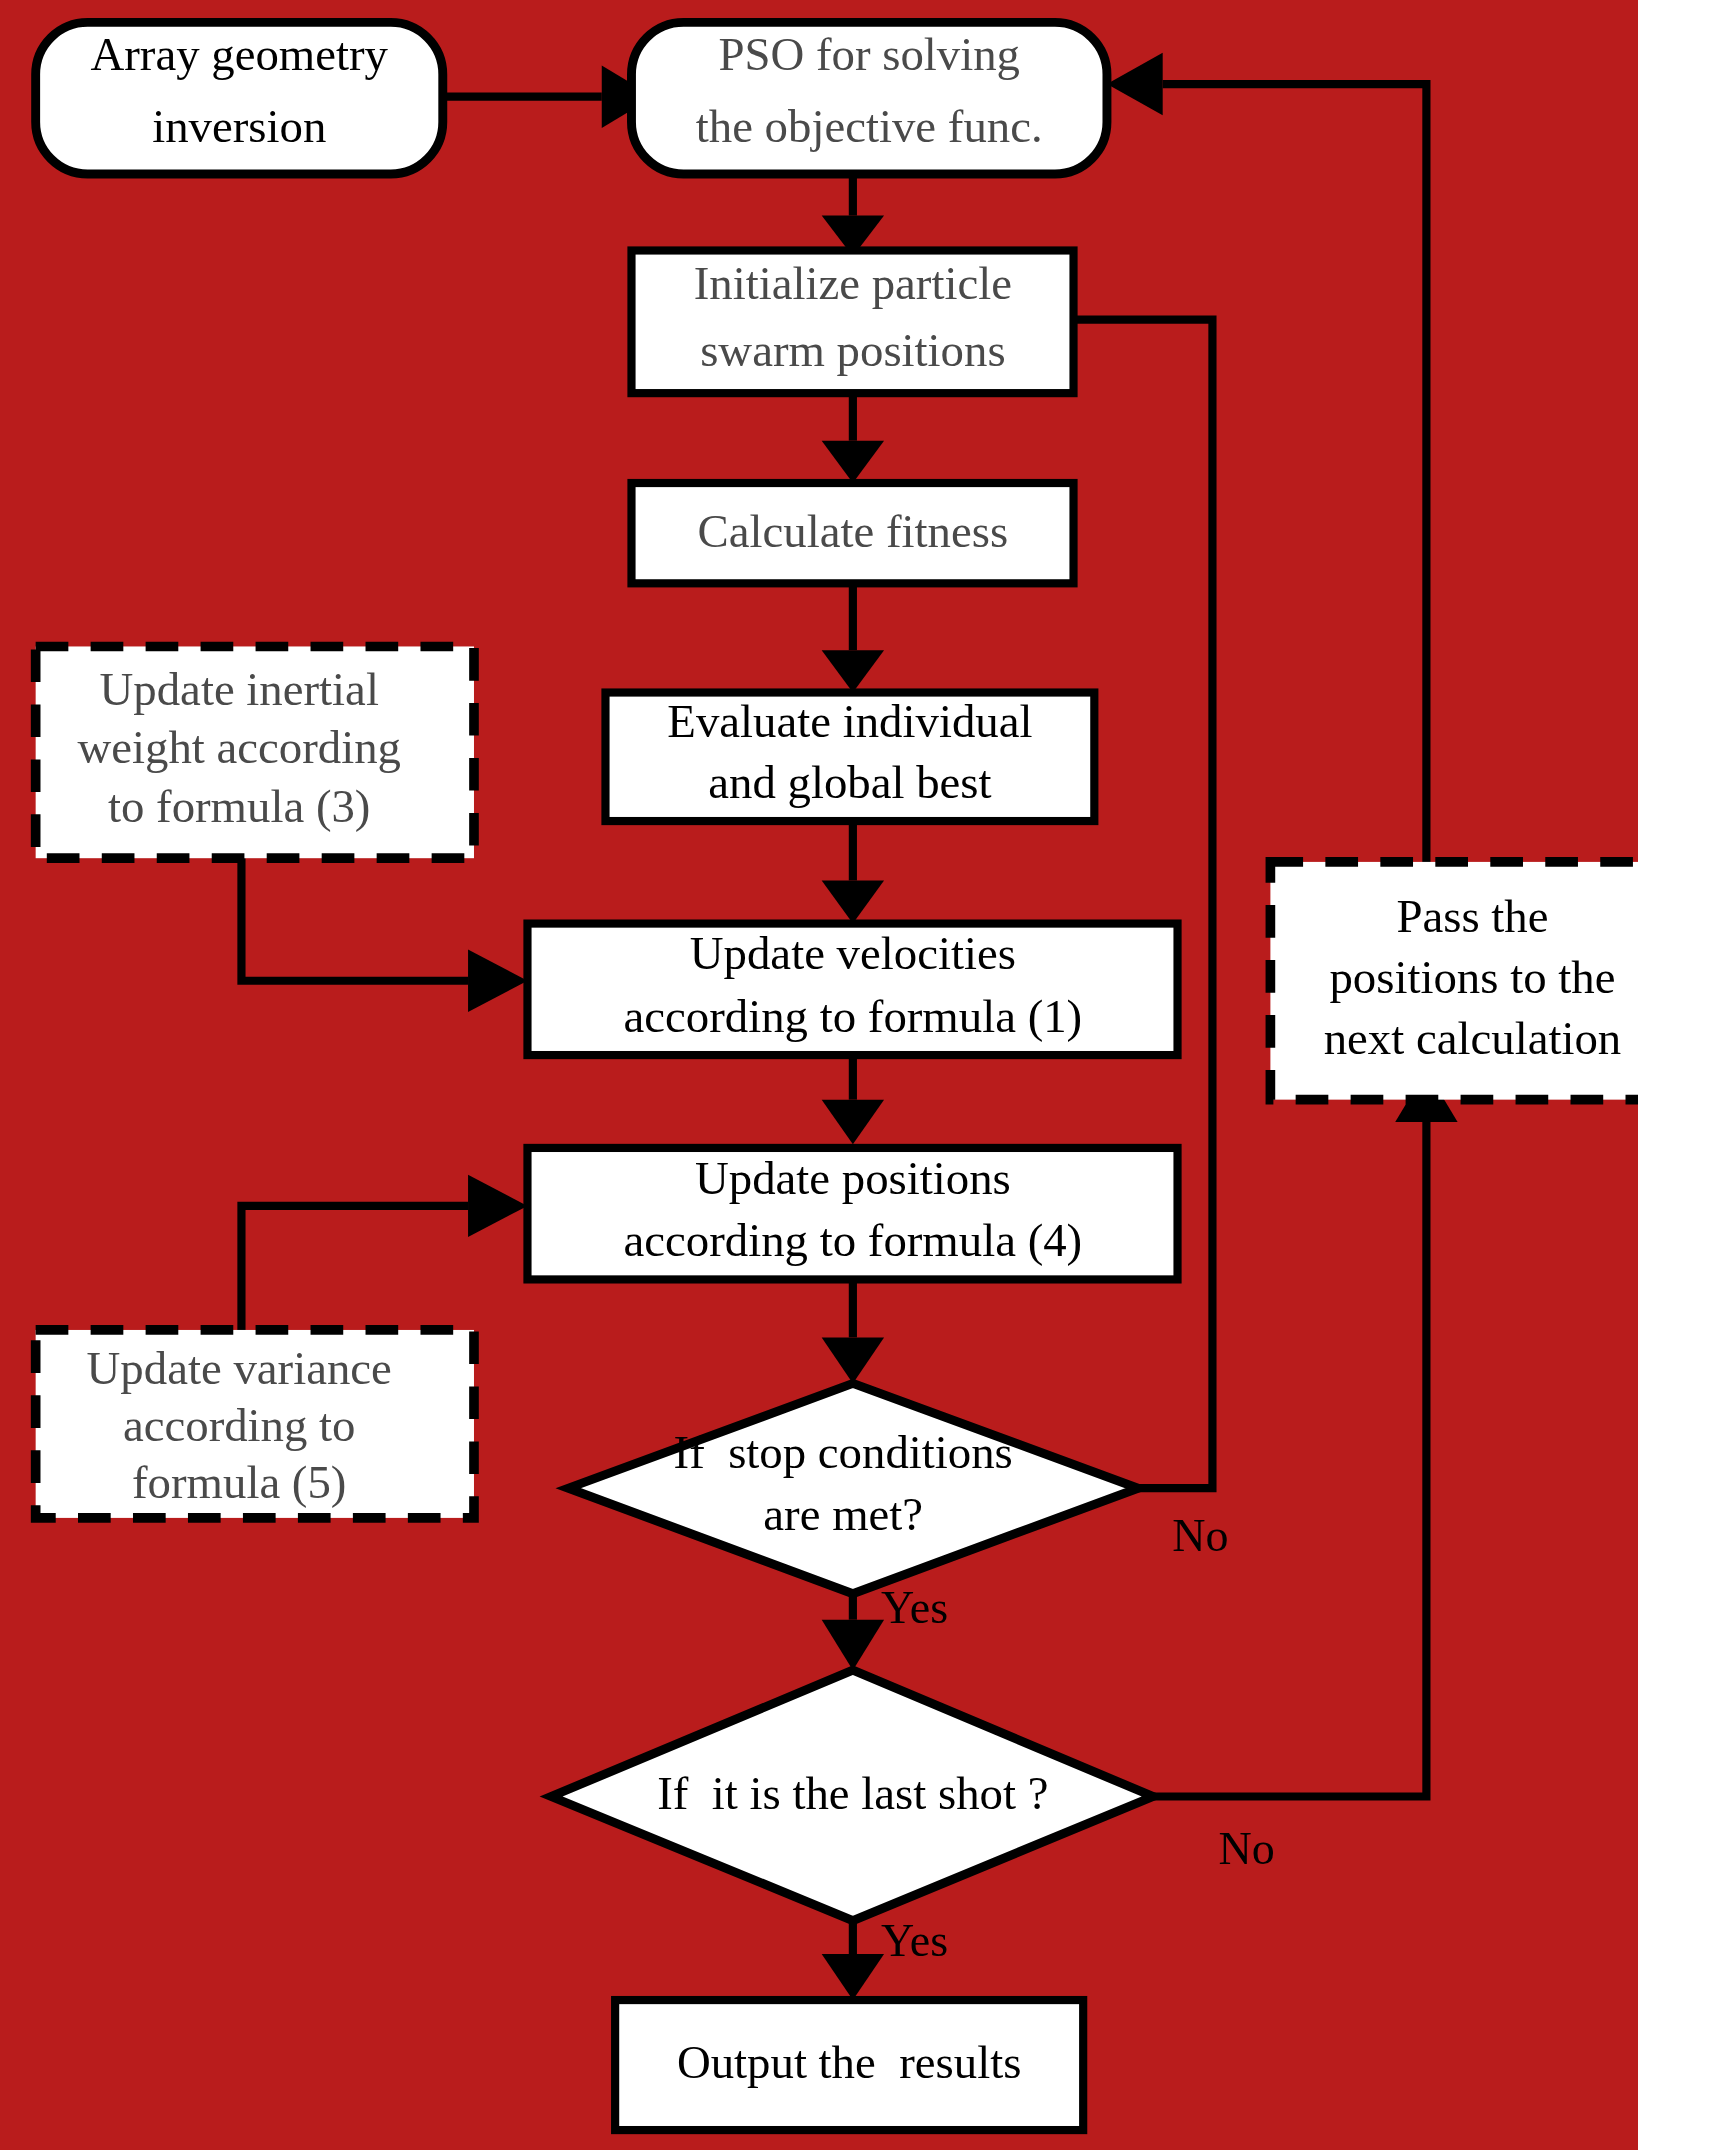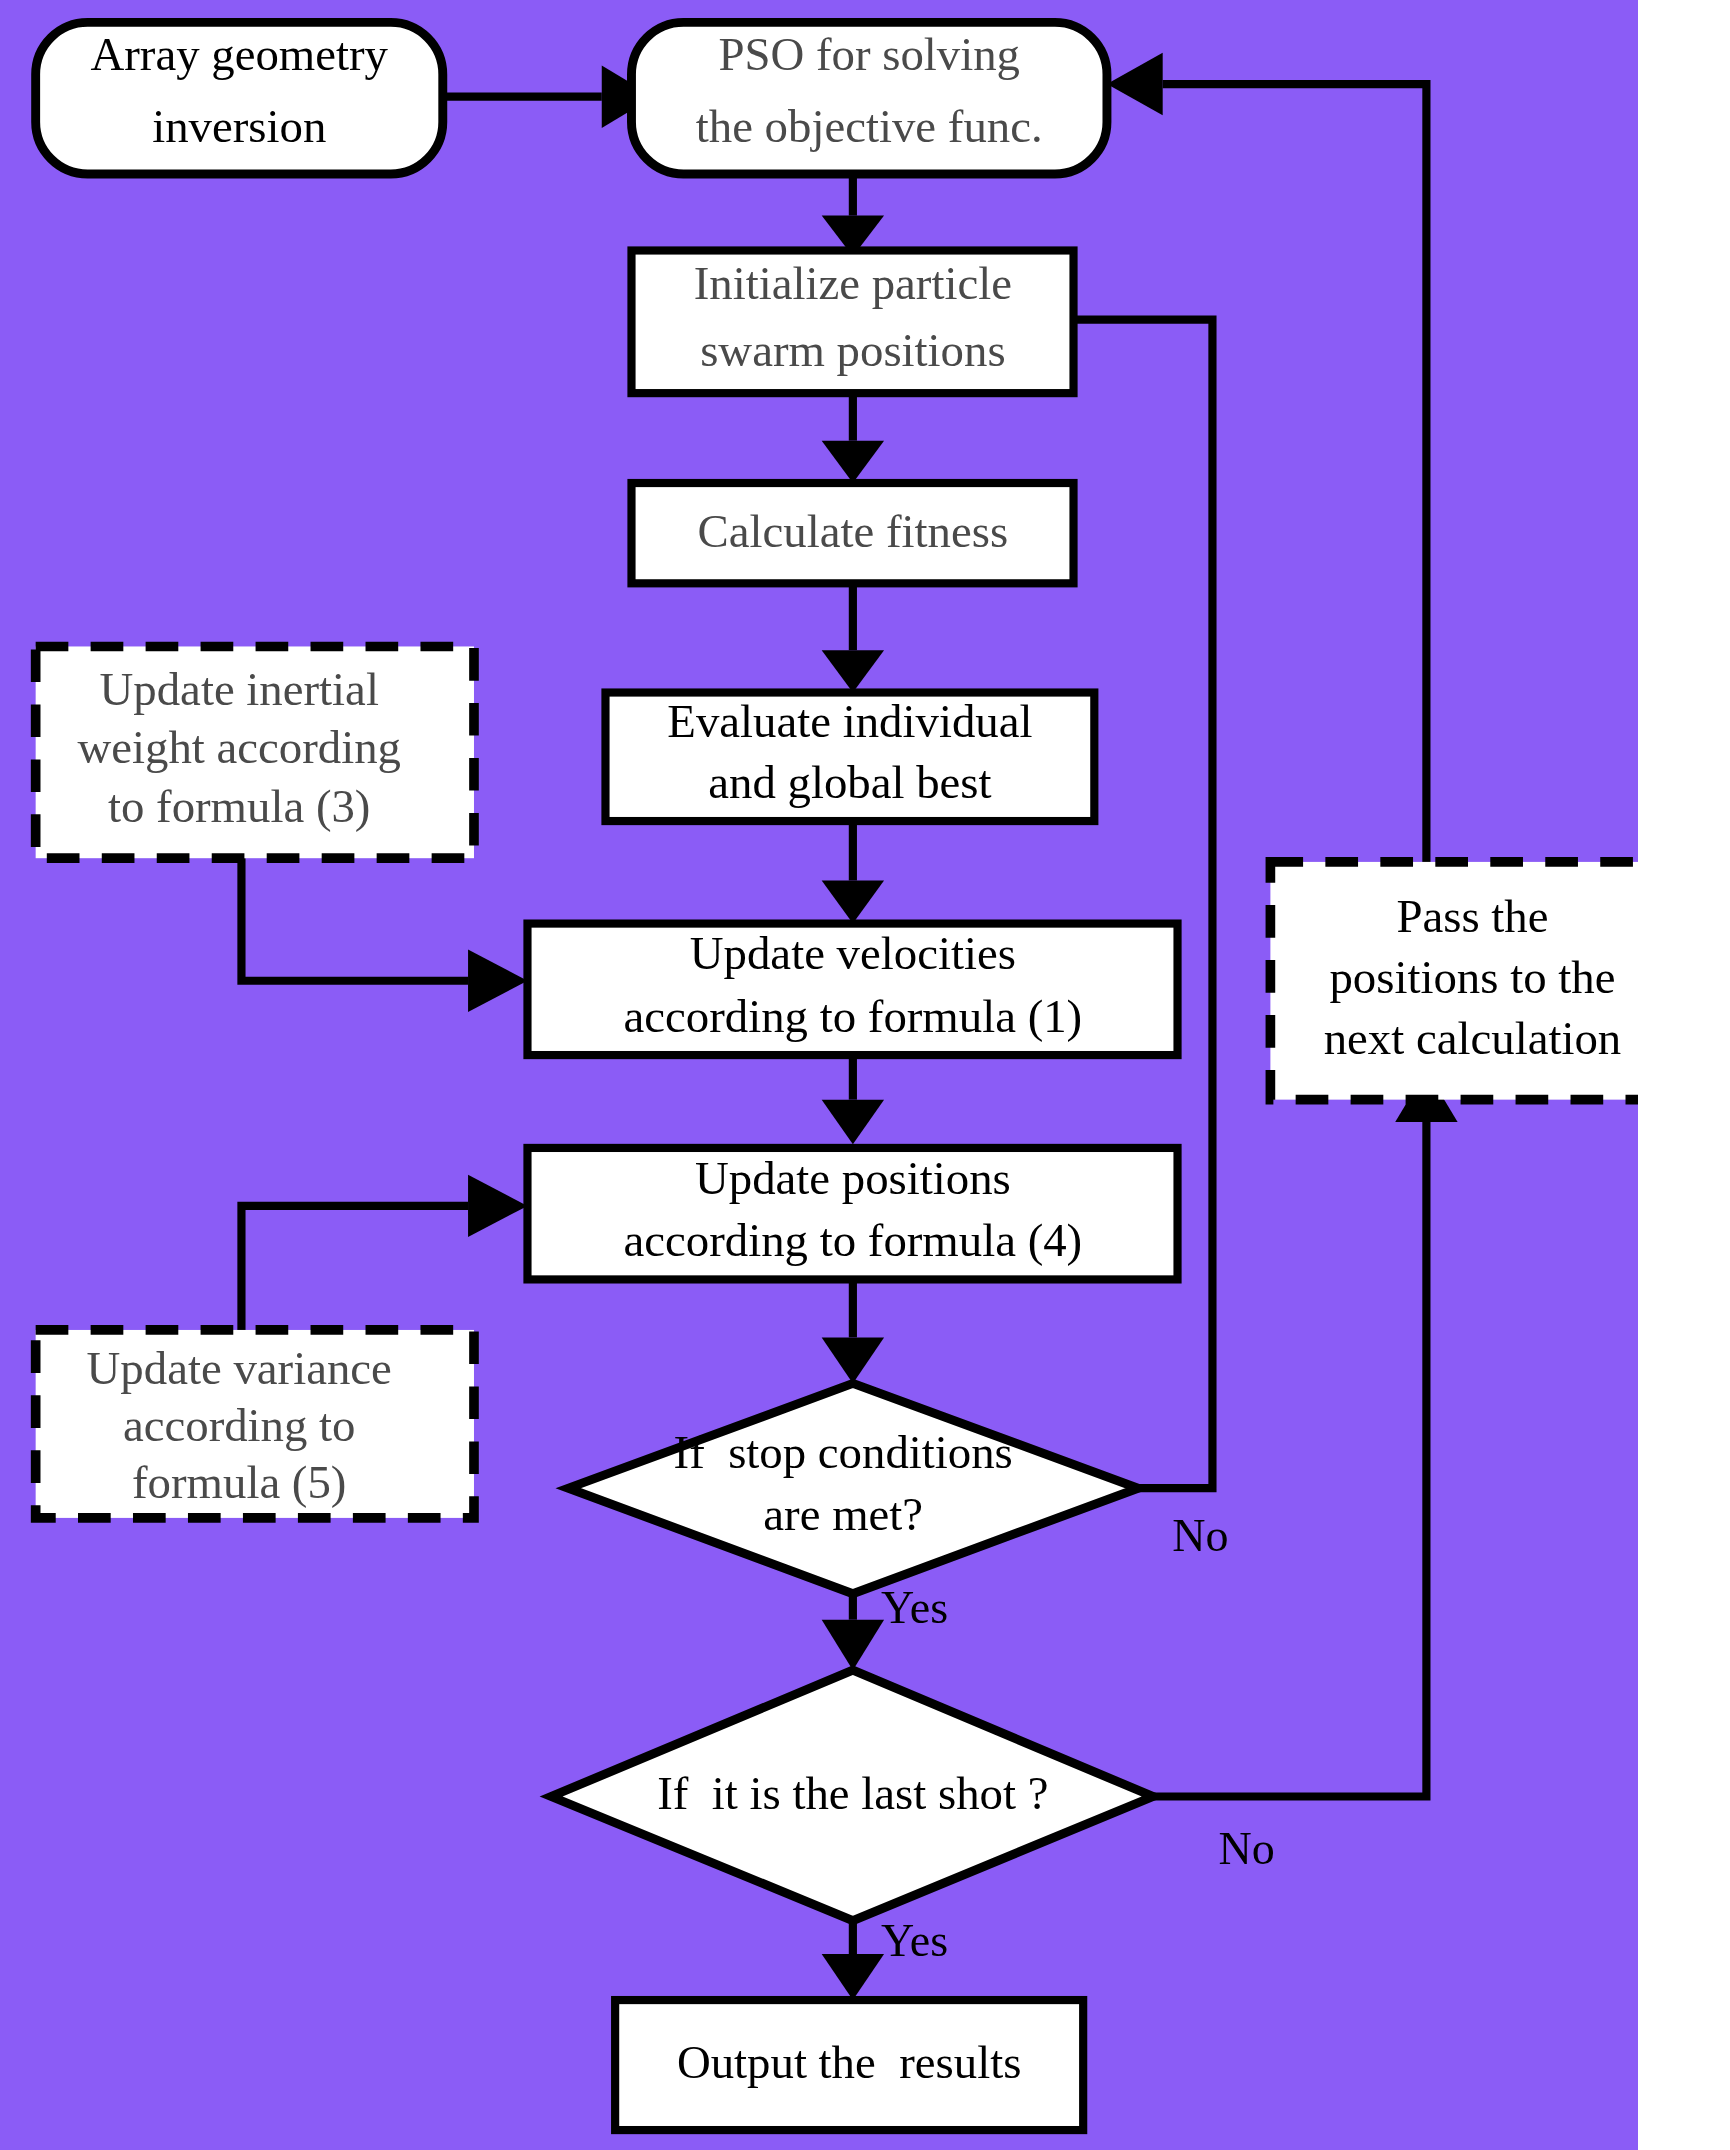--- a/index.html
+++ b/index.html
@@ -5,21 +5,21 @@
 <style>
   html, body {
     margin: 0;
     padding: 0;
     background: #ffffff;
   }
   #stage {
     position: relative;
     width: 1638px;
     height: 2151px;
-    background: #8b5cf6;
+    background: #b91c1c;
     font-family: "Liberation Serif", "DejaVu Serif", serif;
     overflow: hidden;
   }
   svg#flow {
     position: absolute;
     left: 0; top: 0;
     width: 1731px;
     height: 2151px;
     display: block;
   }

